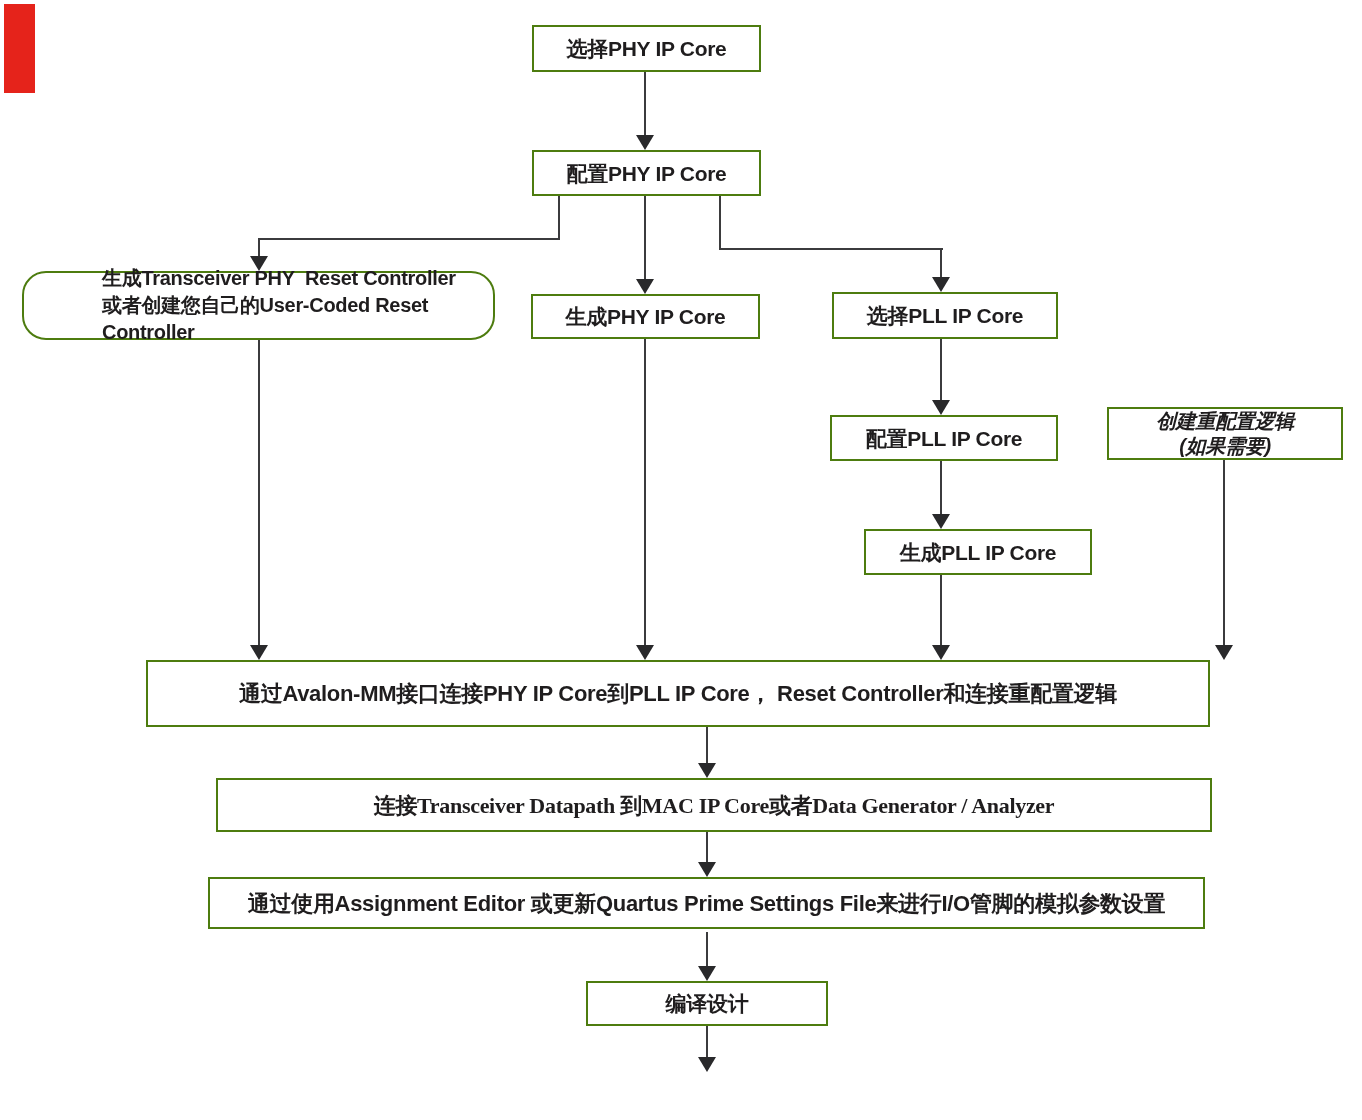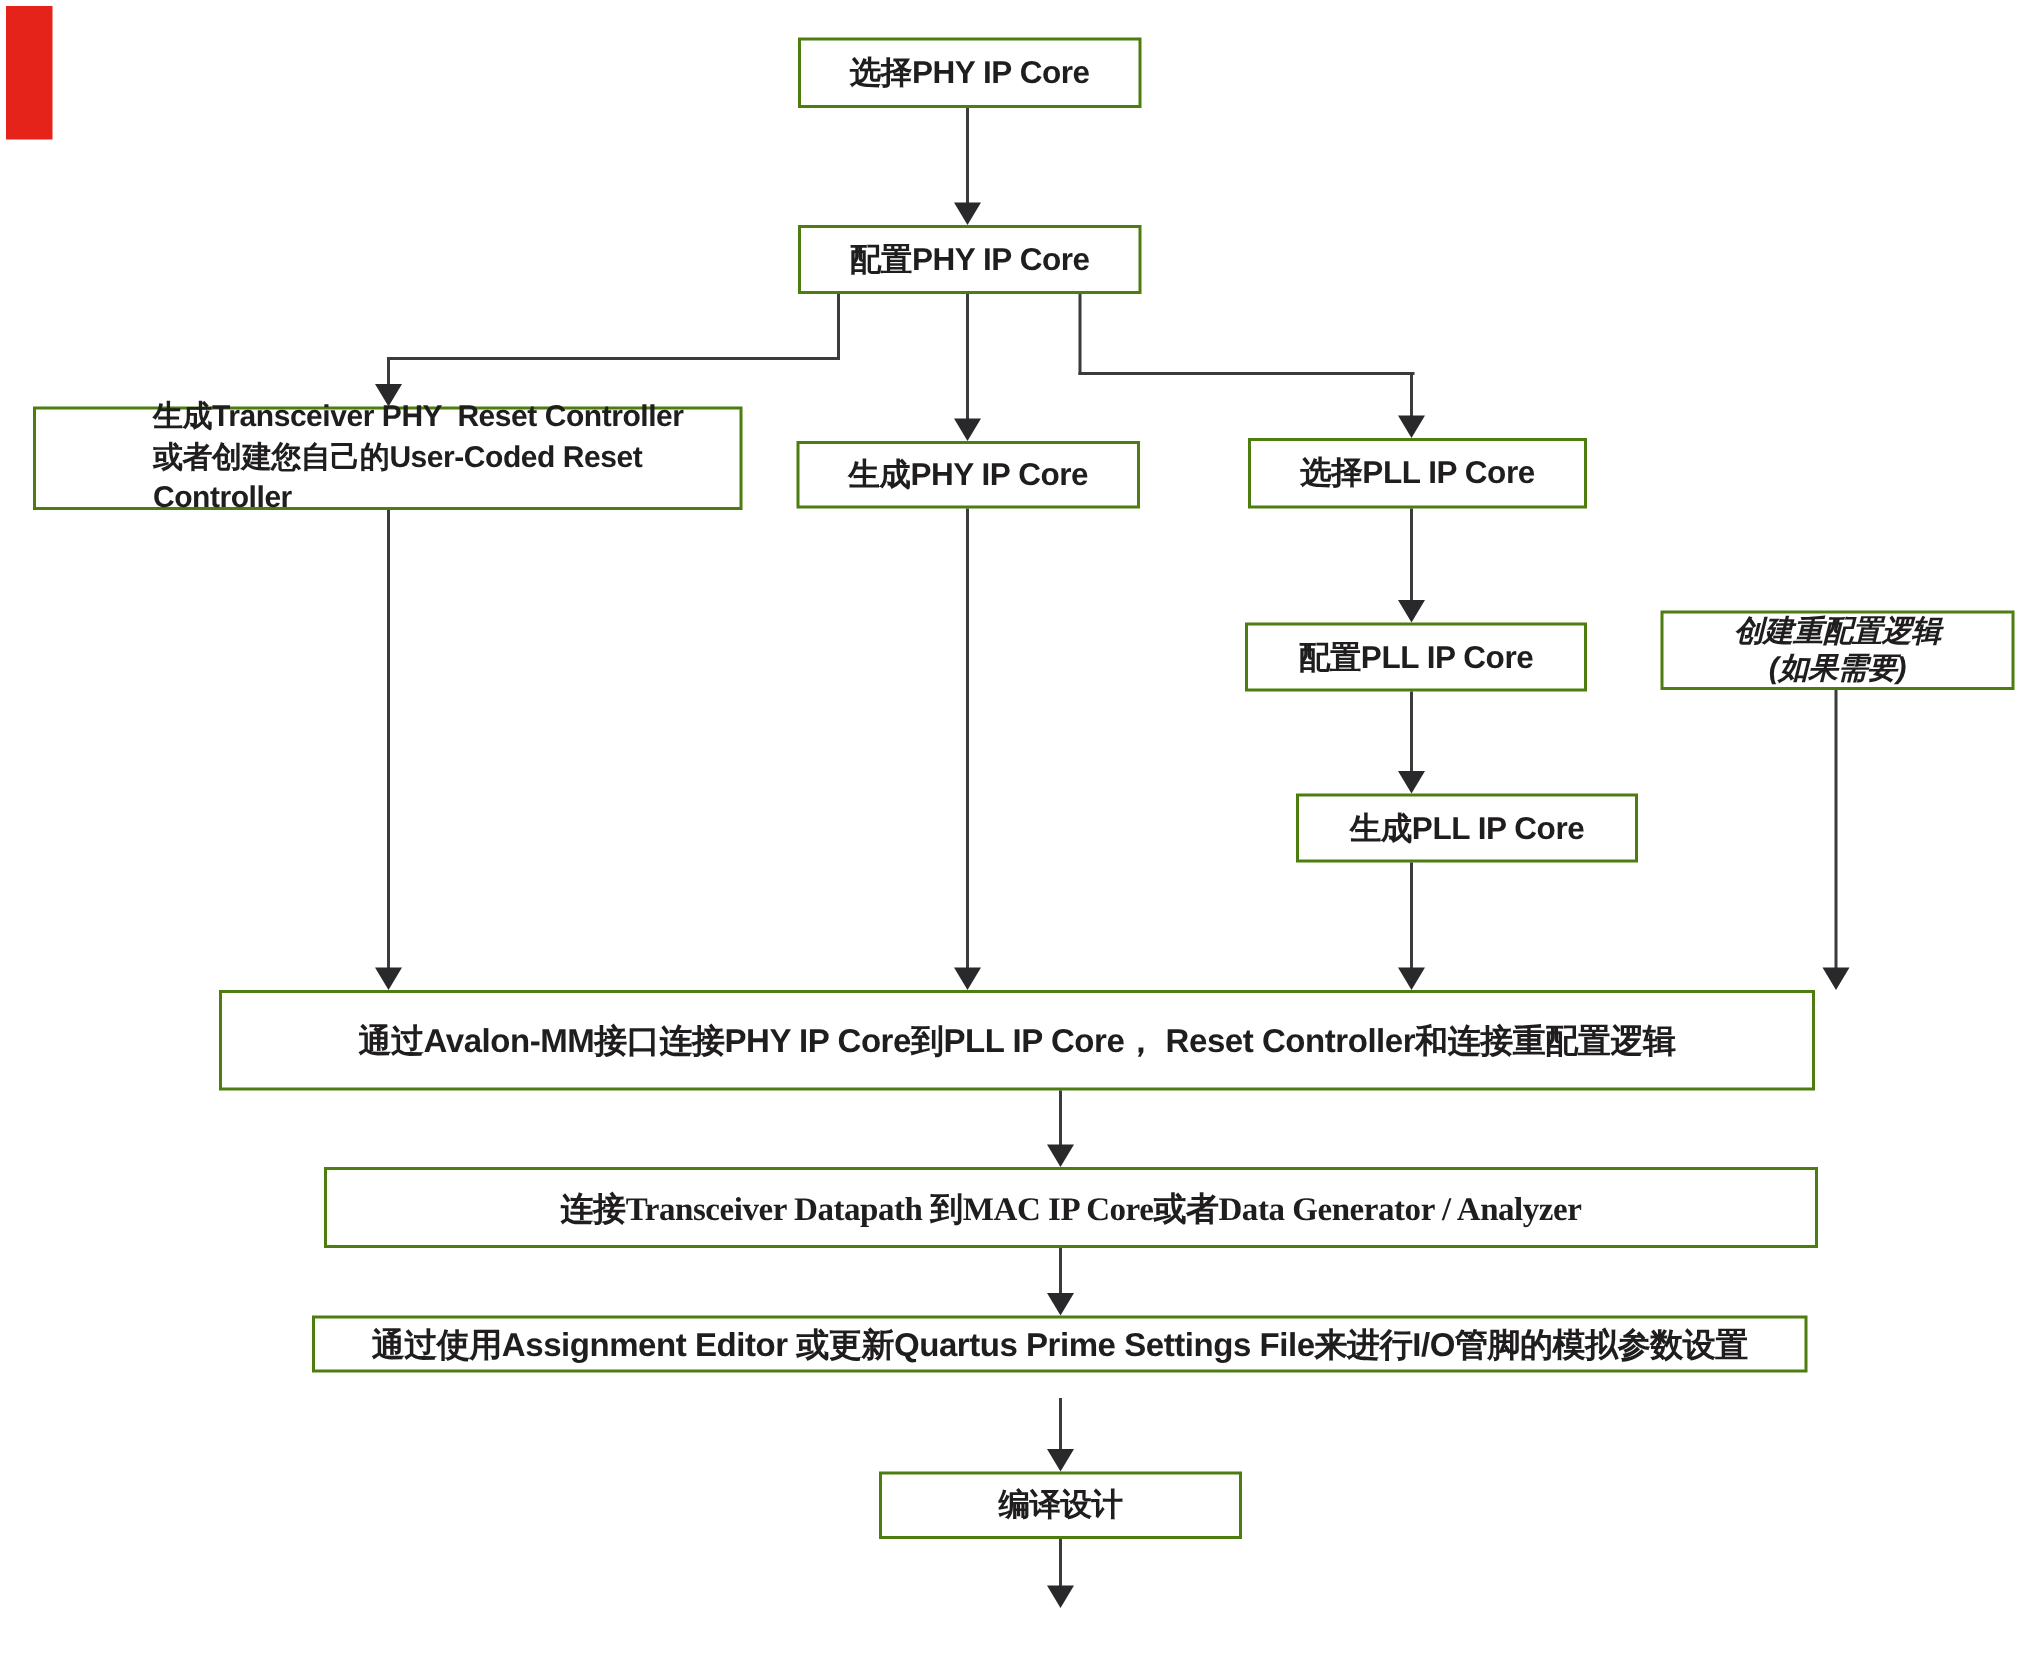--- a/index.html
+++ b/index.html
@@ -32,29 +32,29 @@
     position:absolute;width:0;height:0;
     border-left:9px solid transparent;
     border-right:9px solid transparent;
     border-top:15px solid #29292b;
   }
   .red-marker{position:absolute;left:4px;top:4px;width:31px;height:89px;background:#e5231b;}
 
   
   #n-select-phy {left:532px;top:25px;width:229px;height:47px;}
   #n-config-phy {left:532px;top:150px;width:229px;height:46px;}
-  #n-reset-ctrl {left:22px;top:271px;width:473px;height:69px;font-size:20px;align-items:flex-start;text-align:left;padding-left:78px;}
+  #n-reset-ctrl {left:22px;top:271px;width:473px;height:69px;font-size:20px;align-items:flex-start;text-align:left;padding-left:78px;border-radius:24px;}
   #n-gen-phy    {left:531px;top:294px;width:229px;height:45px;}
   #n-select-pll {left:832px;top:292px;width:226px;height:47px;}
   #n-config-pll {left:830px;top:415px;width:228px;height:46px;}
   #n-gen-pll    {left:864px;top:529px;width:228px;height:46px;}
   #n-reconfig   {left:1107px;top:407px;width:236px;height:53px;font-size:20px;line-height:25px;font-style:italic;}
   #n-avalon     {left:146px;top:660px;width:1064px;height:67px;font-size:22px;}
   #n-datapath   {left:216px;top:778px;width:996px;height:54px;font-size:22px;font-family:Liberation Serif, serif;}
-  #n-assignment {left:208px;top:877px;width:997px;height:38px;font-size:22px;}
+  #n-assignment {left:208px;top:877px;width:997px;height:52px;font-size:22px;}
   #n-compile    {left:586px;top:981px;width:242px;height:45px;}
   #n-verify     {left:587px;top:1072px;width:240px;height:43px;}
 
   
   #l1 {left:644px;top:72px;width:2px;height:64px;}   #a1 {left:636px;top:135px;}
   #l2 {left:558px;top:196px;width:2px;height:44px;}
   #l3 {left:258px;top:238px;width:302px;height:2px;}
   #l4 {left:258px;top:240px;width:2px;height:18px;}  #a2 {left:250px;top:256px;}
   #l5 {left:644px;top:196px;width:2px;height:84px;}  #a3 {left:636px;top:279px;}
   #l6 {left:719px;top:196px;width:2px;height:54px;}

